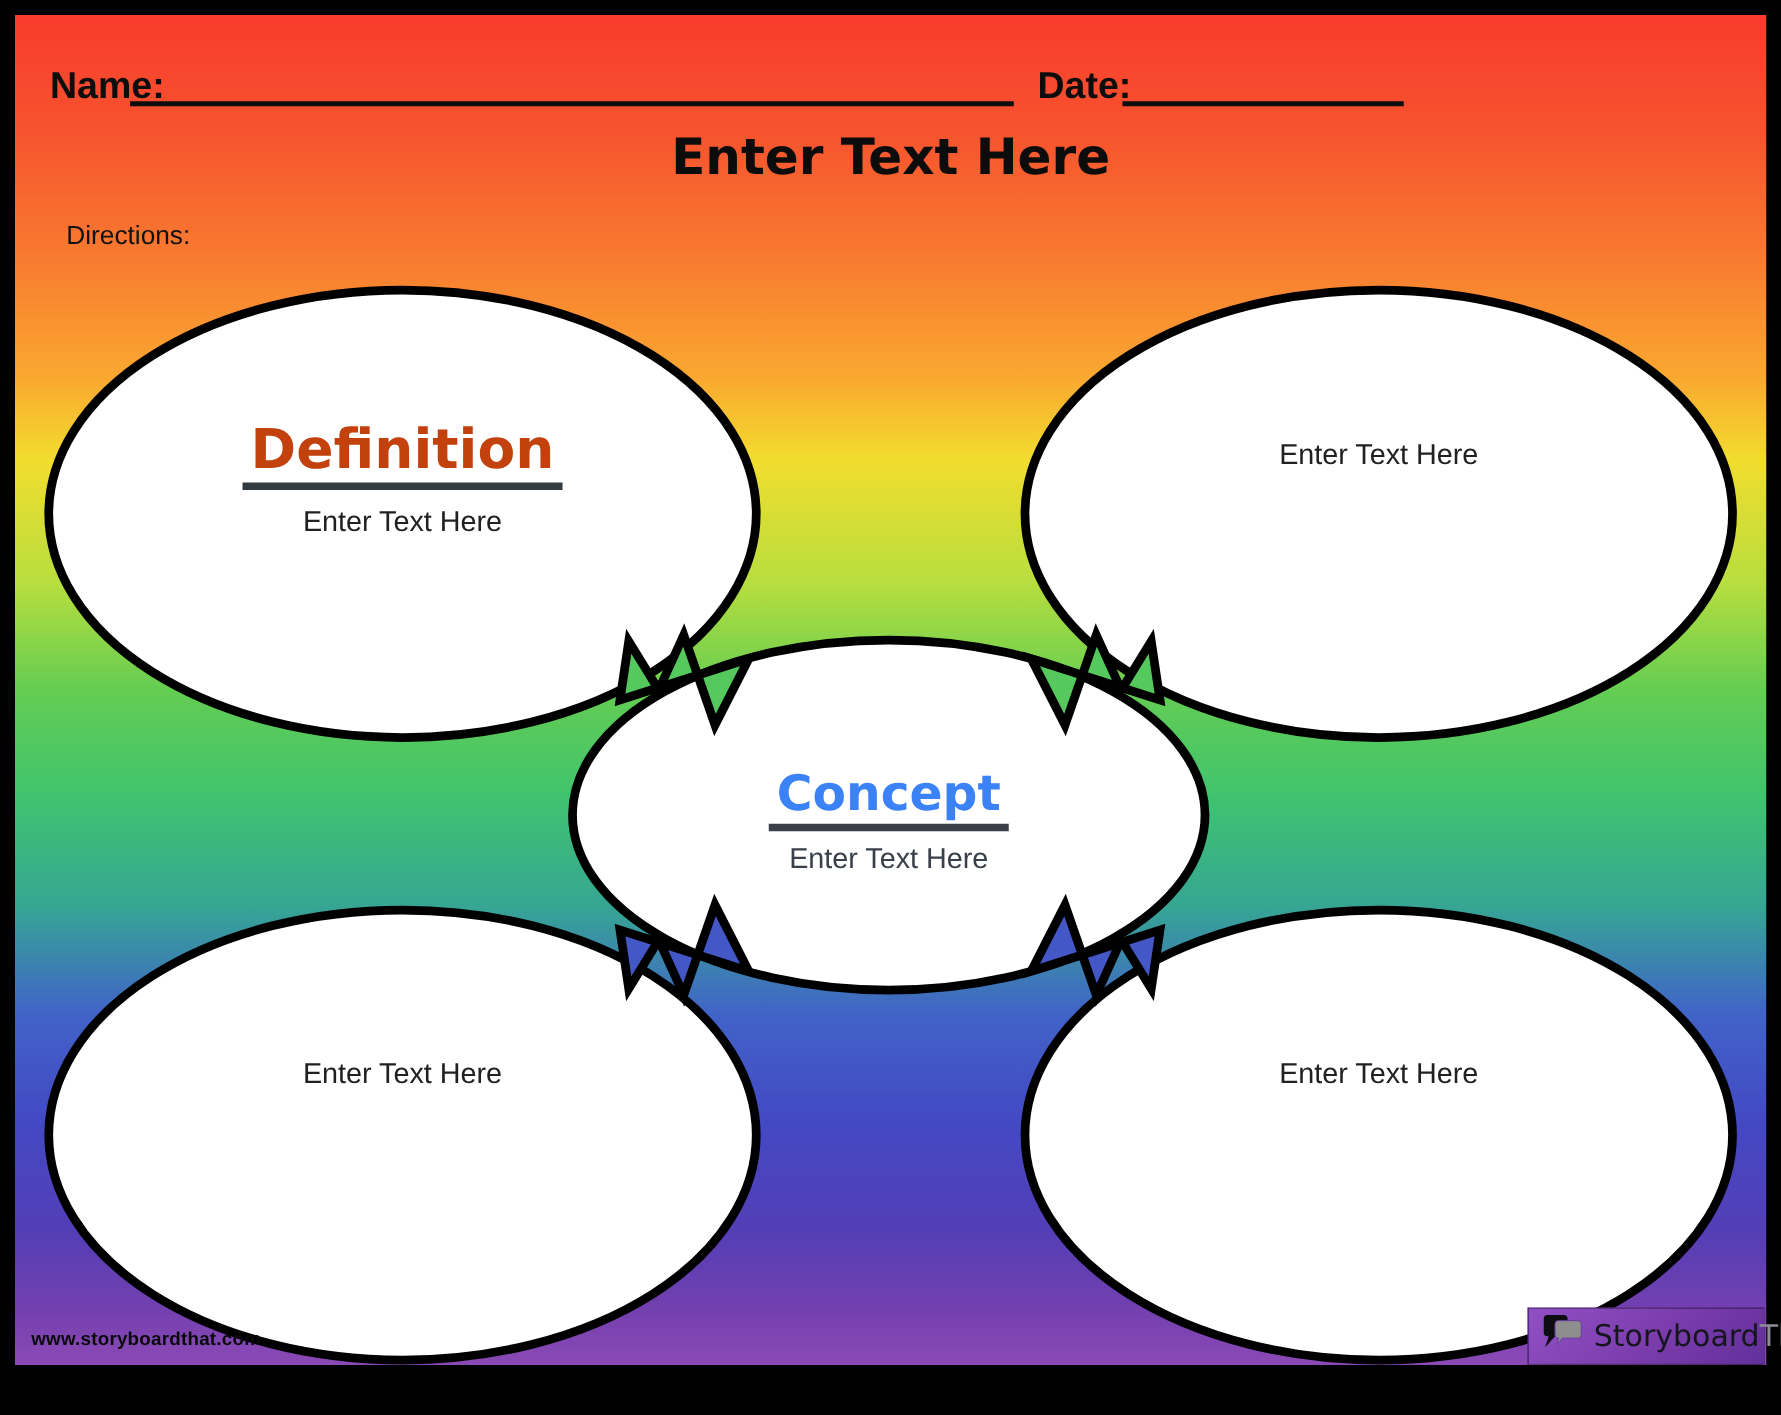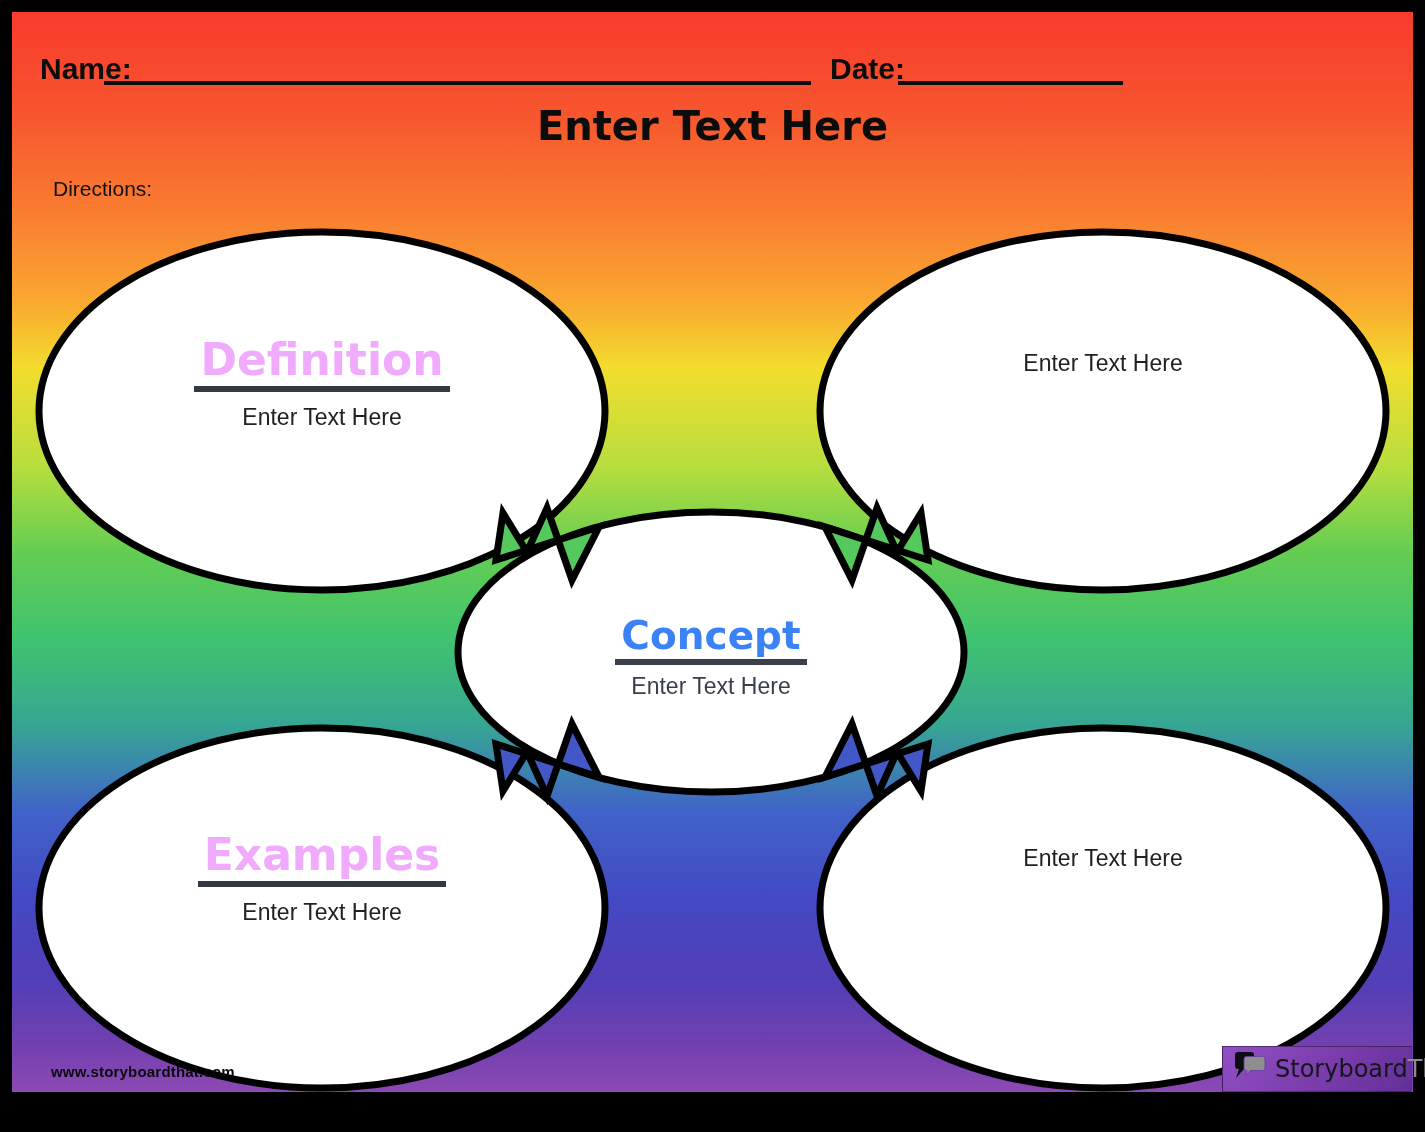--- a/index.html
+++ b/index.html
@@ -39,21 +39,21 @@
   }
   .directions-label{
     font-size:21px;color:#111;font-weight:500;
   }
   .bubble-text{
     text-align:center;
   }
   .bubble-heading{
     display:inline-block;
     font-family:"DejaVu Sans",sans-serif;
-    font-size:44px;font-weight:bold;color:#f0abfc;
+    font-size:44px;font-weight:bold;color:#c2410c;
     line-height:1.0;padding:0 6px 4px 6px;
     border-bottom:6px solid #333a41;
   }
   .bubble-placeholder{
     margin-top:12px;font-size:23px;color:#212121;
   }
   .concept .bubble-heading{color:#3b82f6;border-bottom-color:#39404a;font-size:39px;}
   .concept .bubble-placeholder{color:#39404a;margin-top:8px;}
   .site-url{
     font-size:15px;font-weight:bold;color:#0a0a0a;letter-spacing:0.2px;
@@ -112,29 +112,28 @@
 <div class="abs bubble-text" style="left:820px;top:338px;width:566px;">
   <div class="bubble-placeholder">Enter Text Here</div>
 </div>
 
 <div class="abs bubble-text concept" style="left:458px;top:616px;width:506px;">
   <div><span class="bubble-heading">Concept</span></div>
   <div class="bubble-placeholder">Enter Text Here</div>
 </div>
 
 <div class="abs bubble-text" style="left:39px;top:833px;width:566px;">
-  <div><span class="bubble-heading">Examples</span></div>
   <div class="bubble-placeholder">Enter Text Here</div>
 </div>
 
 <div class="abs bubble-text" style="left:820px;top:833px;width:566px;">
   <div class="bubble-placeholder">Enter Text Here</div>
 </div>
 
-<div class="abs site-url" style="left:25px;top:1063px;margin-left:26px;">www.storyboardthat.com</div>
+<div class="abs site-url" style="left:25px;top:1063px;">www.storyboardthat.com</div>
 
 <div class="abs logo-plate">
   <svg class="logo-mark" viewBox="0 0 42 36">
     <path d="M4 4 Q4 1 7 1 L20 1 Q23 1 23 4 L23 15 Q23 18 20 18 L13 18 L5 27 L8 18 L7 18 Q4 18 4 15 Z" fill="#0c0c12"></path>
     <path d="M13 8 Q13 5.5 15.5 5.5 L31.5 5.5 Q34 5.5 34 8 L34 17 Q34 19.5 31.5 19.5 L19 19.5 L14.5 25 L16 19.5 L15.5 19.5 Q13 19.5 13 17 Z" fill="#8e8e8e" stroke="#6a3ba0" stroke-width="0.8"></path>
   </svg>
   <div class="logo-text"><span class="part1">Storyboard</span><span class="part2">That</span></div>
 </div>
 
 </body></html>

